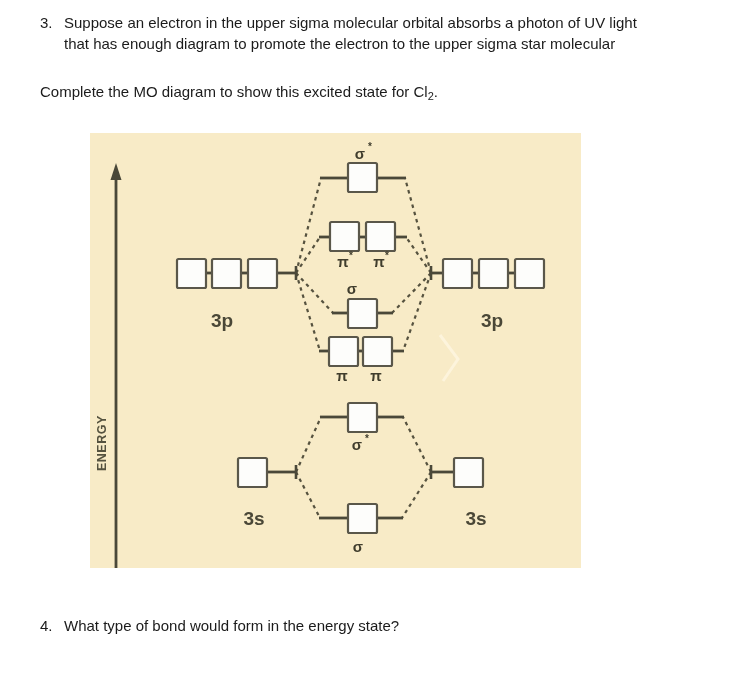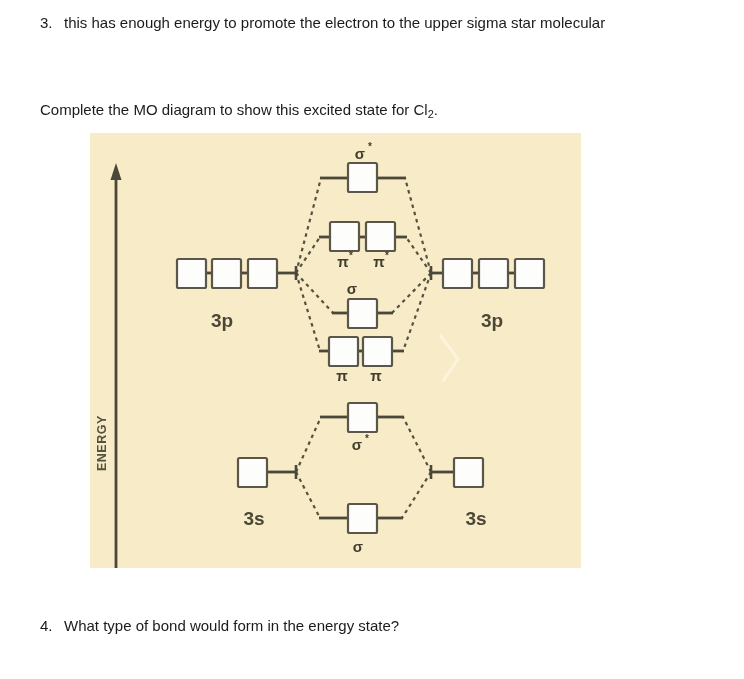--- a/index.html
+++ b/index.html
@@ -5,21 +5,21 @@
   html,body{margin:0;padding:0;}
   body{
     width:744px;height:679px;position:relative;background:#ffffff;
     font-family:"Liberation Sans",sans-serif;color:#1b1b1b;overflow:hidden;
   }
   .doc-line{font-size:15px;line-height:20.5px;white-space:nowrap;}
   .q-block{position:absolute;left:40px;display:flex;}
   .q-num{width:24px;flex:0 0 24px;}
   sub.chem{font-size:11px;vertical-align:-3px;}
   #q3{top:13px;}
-  #instruction{position:absolute;left:40px;top:100px;}
+  #instruction{position:absolute;left:40px;top:82px;}
   #q4{top:616px;}
   #mo-diagram{
     position:absolute;left:90px;top:133px;width:491px;height:435px;
     background:#f8ebc7;
   }
   #mo-diagram svg{display:block;}
   text{font-family:"Liberation Sans",sans-serif;}
   .lvl{stroke:#4a4839;stroke-width:2.8;stroke-linecap:butt;}
   .tick{stroke:#4a4839;stroke-width:2.6;}
   .dash{stroke:#56523f;stroke-width:2.2;fill:none;stroke-dasharray:3.5 4;}
@@ -28,21 +28,22 @@
   .greek-sup{font-size:10px;font-weight:bold;fill:#403d2d;}
   .ao{font-size:19px;font-weight:bold;fill:#4a4737;}
   .energy{font-size:12.5px;font-weight:bold;fill:#55523f;letter-spacing:.5px;}
 </style>
 </head>
 <body>
 
 <div id="q3" class="q-block">
   <div class="doc-line q-num">3.</div>
   <div>
-    <div class="doc-line">this has enough energy to promote the electron to the upper sigma star molecular</div>
+    <div class="doc-line">Suppose an electron in the upper sigma molecular orbital absorbs a photon of UV light</div>
+    <div class="doc-line">that has enough diagram to promote the electron to the upper sigma star molecular</div>
   </div>
 </div>
 
 <div id="instruction" class="doc-line"><span>Complete the MO diagram to show this excited state for Cl</span><sub class="chem">2</sub><span>.</span></div>
 
 <div id="mo-diagram">
   <svg width="491" height="435" viewBox="0 0 491 435">
 
     <line x1="26" y1="42" x2="26" y2="435" class="lvl"></line>
     <polygon points="26,30 20.5,47 31.5,47" fill="#4a4839"></polygon>

